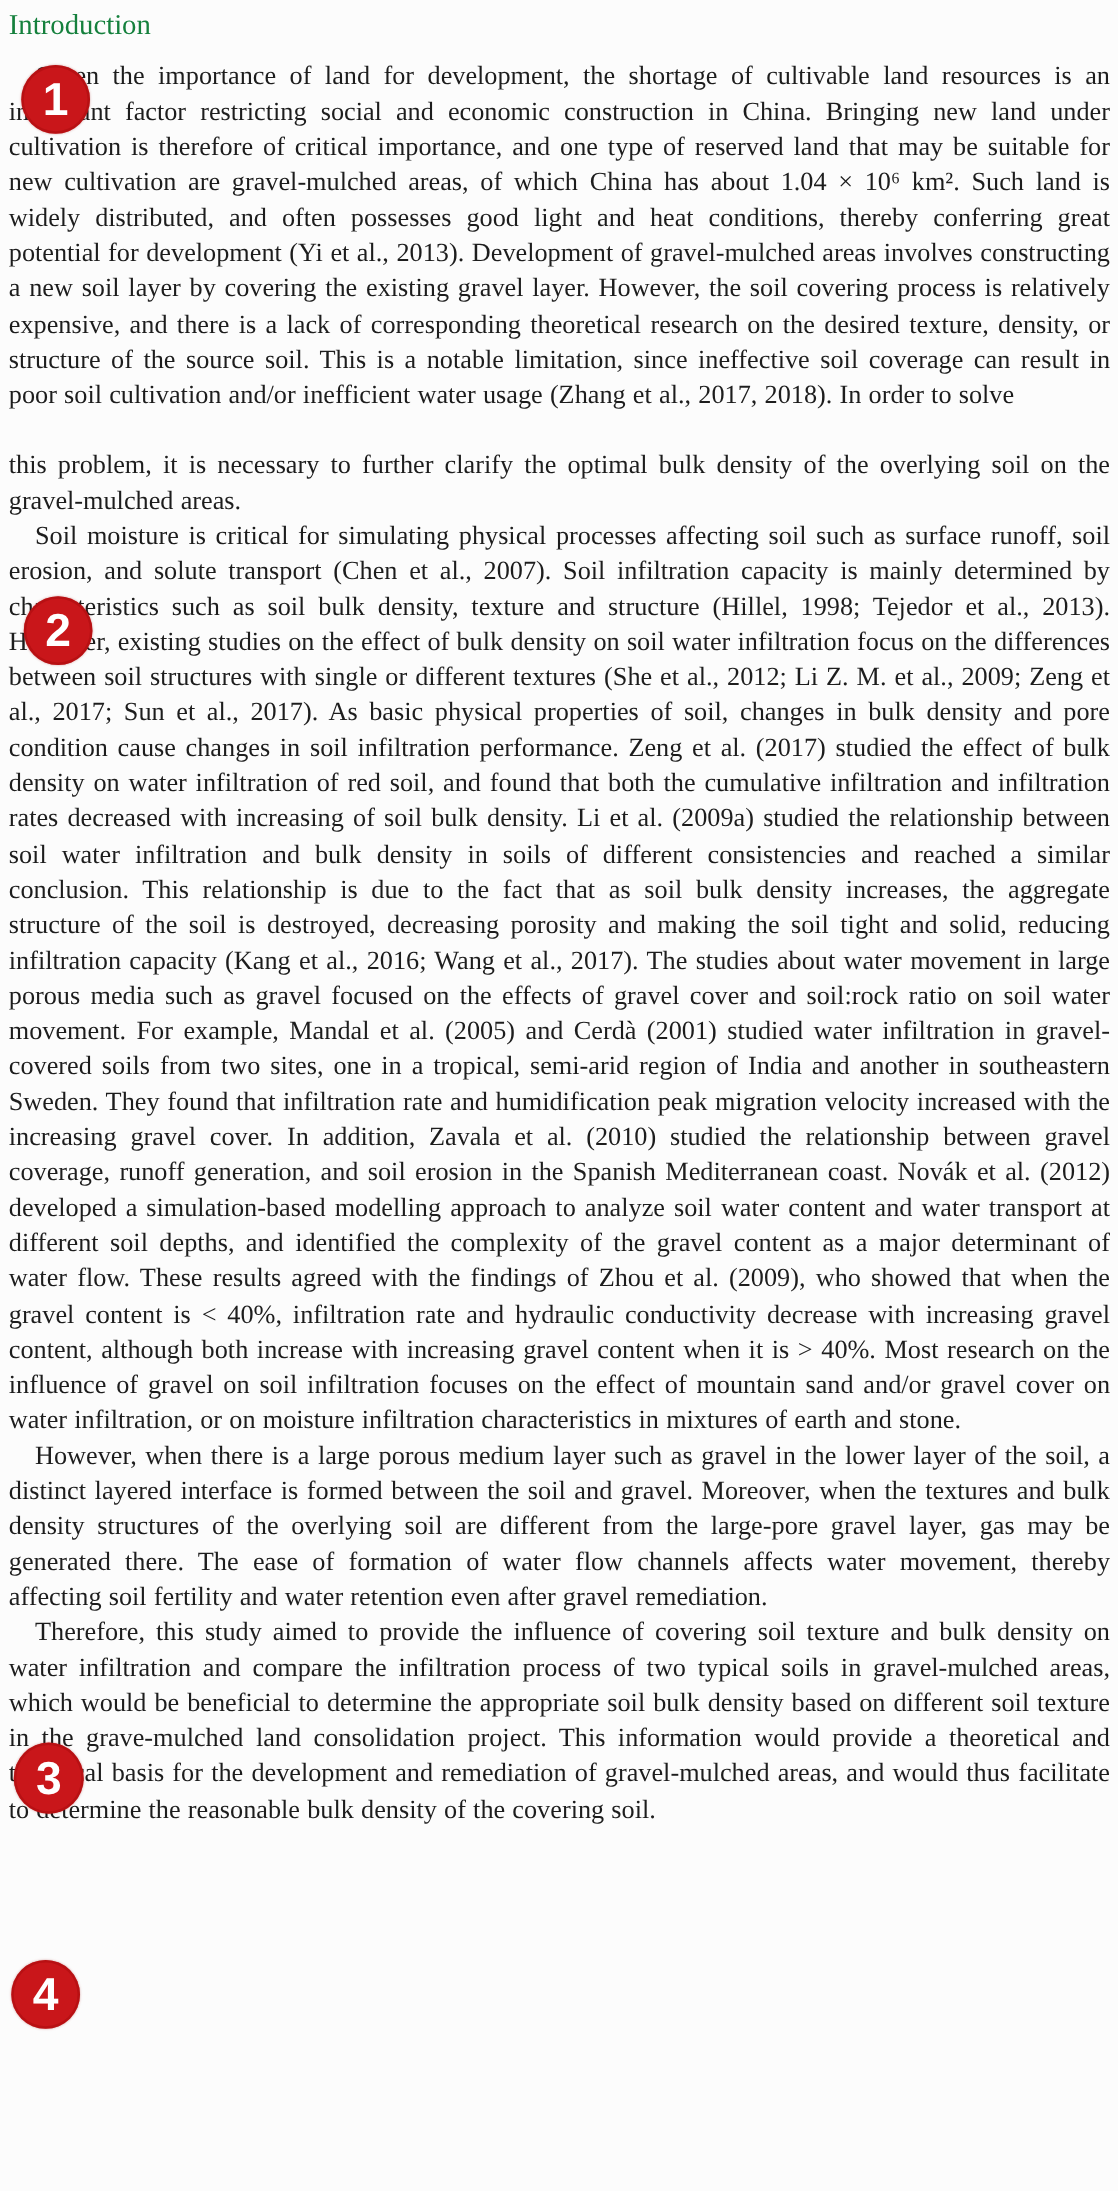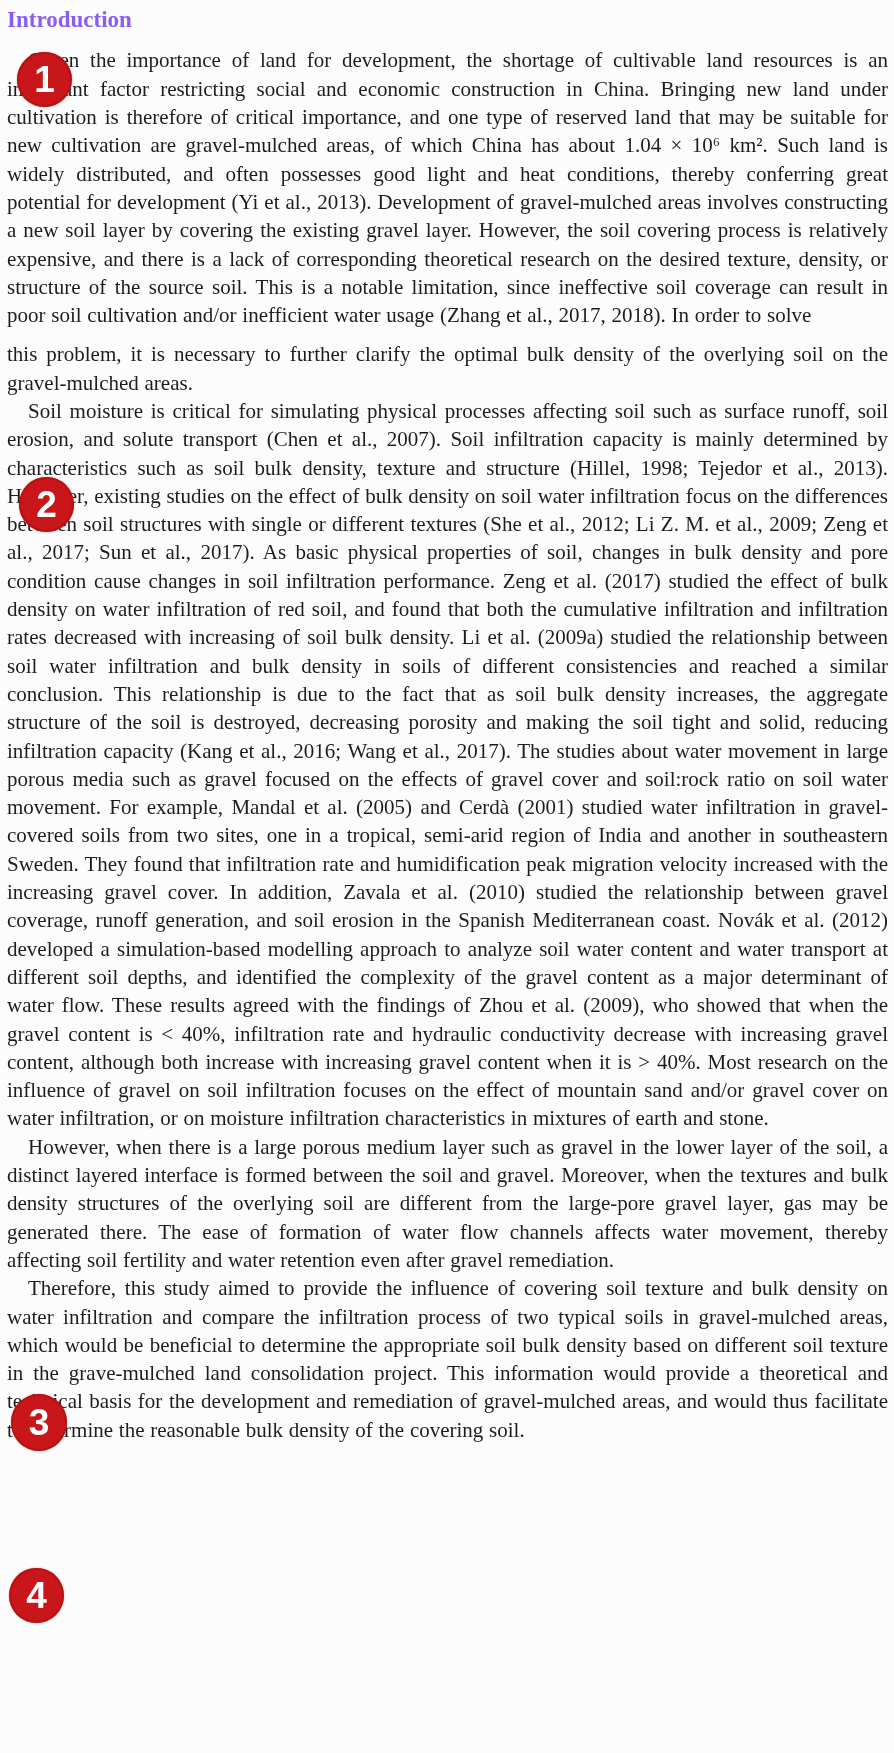--- a/index.html
+++ b/index.html
@@ -16,34 +16,34 @@
     color: #1d1d1d;
   }
   .page {
     position: absolute;
     top: 0; left: 0; right: 0; bottom: 0;
     padding: 7px 6px 0 7px;
     box-sizing: border-box;
   }
   .heading {
     font-size: 23px;
-    font-weight: bold;
-    color: #8b5cf6;
+    font-weight: normal;
+    color: #15803d;
     margin: 0 0 13px 0;
     line-height: 1.15;
   }
   .para {
     font-size: 21px;
     line-height: 28.3px;
     text-align: justify;
     margin: 0;
     word-spacing: 0.5px;
   }
   .para.indent { text-indent: 21px; }
-  .para.cont { margin-top: 11px; }
+  .para.cont { margin-top: 28px; }
 
   .badge {
     position: absolute;
     width: 55px;
     height: 55px;
     border-radius: 50%;
     display: flex;
     align-items: center;
     justify-content: center;
     font-family: "Liberation Sans", "DejaVu Sans", sans-serif;

